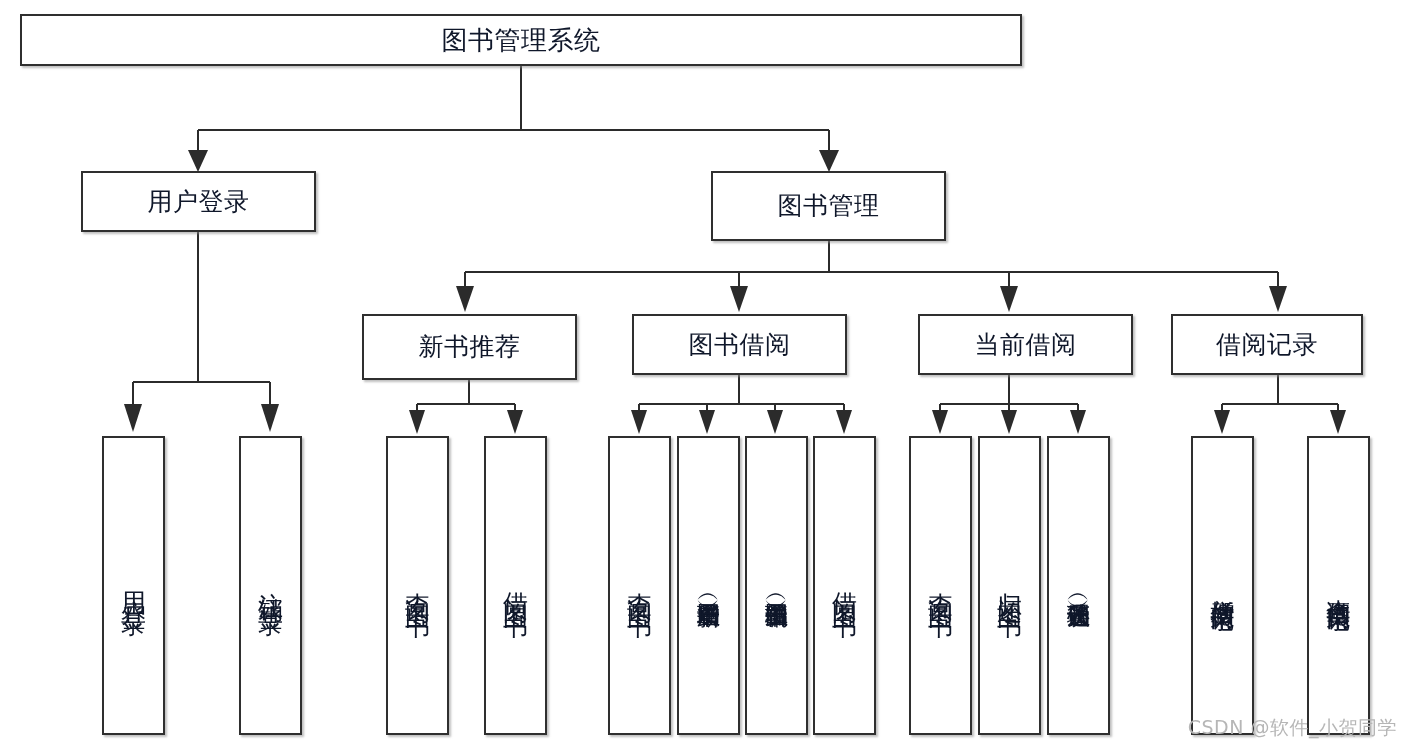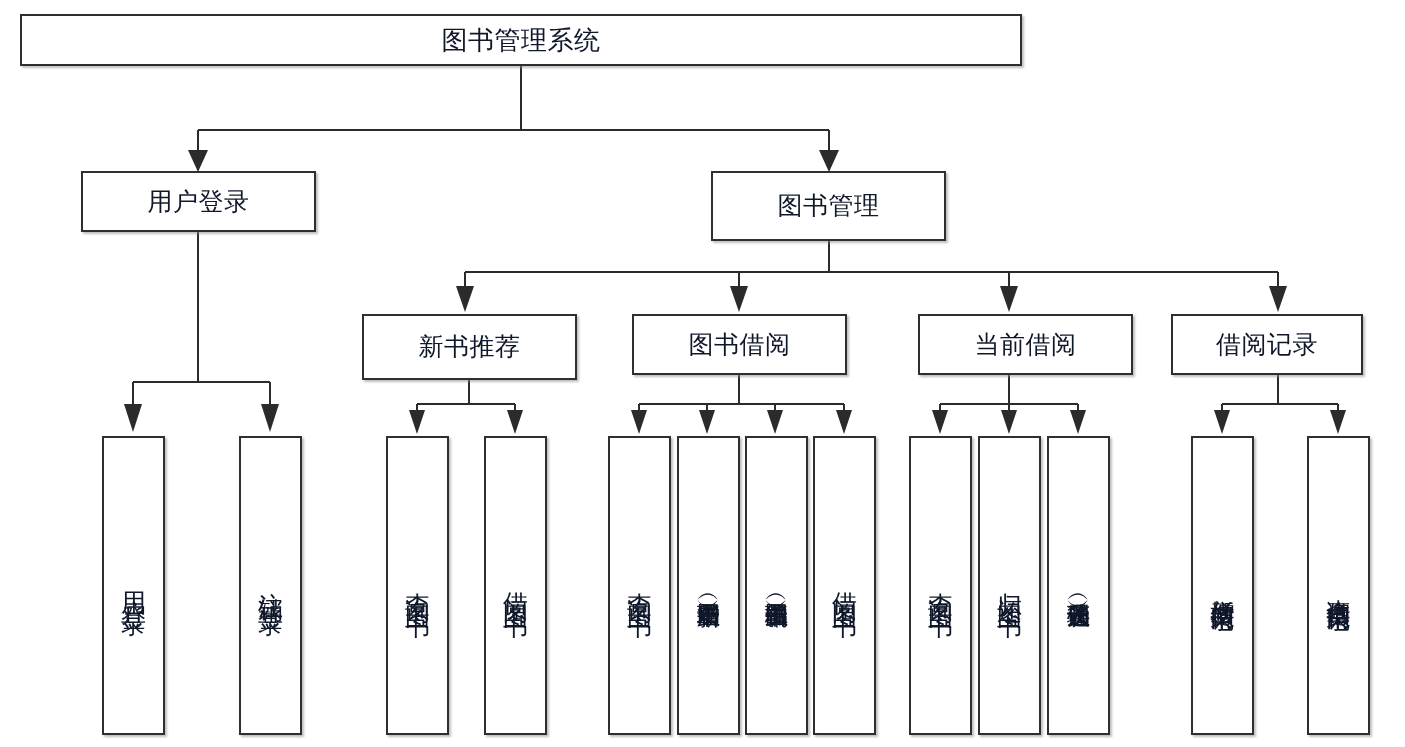--- a/index.html
+++ b/index.html
@@ -229,14 +229,15 @@
     <span class="label">确认归还（管理员）</span>
   </div>
 
   <div class="node vert tight" style="left:1191px; top:436px; width:63px; height:299px;">
     <span class="label">新增借阅记录</span>
   </div>
   <div class="node vert tight" style="left:1307px; top:436px; width:63px; height:299px;">
     <span class="label">查询借阅记录</span>
   </div>
 
+  <div id="watermark">CSDN @软件_小贺同学</div>
 
 </div>
 
 </body></html>

